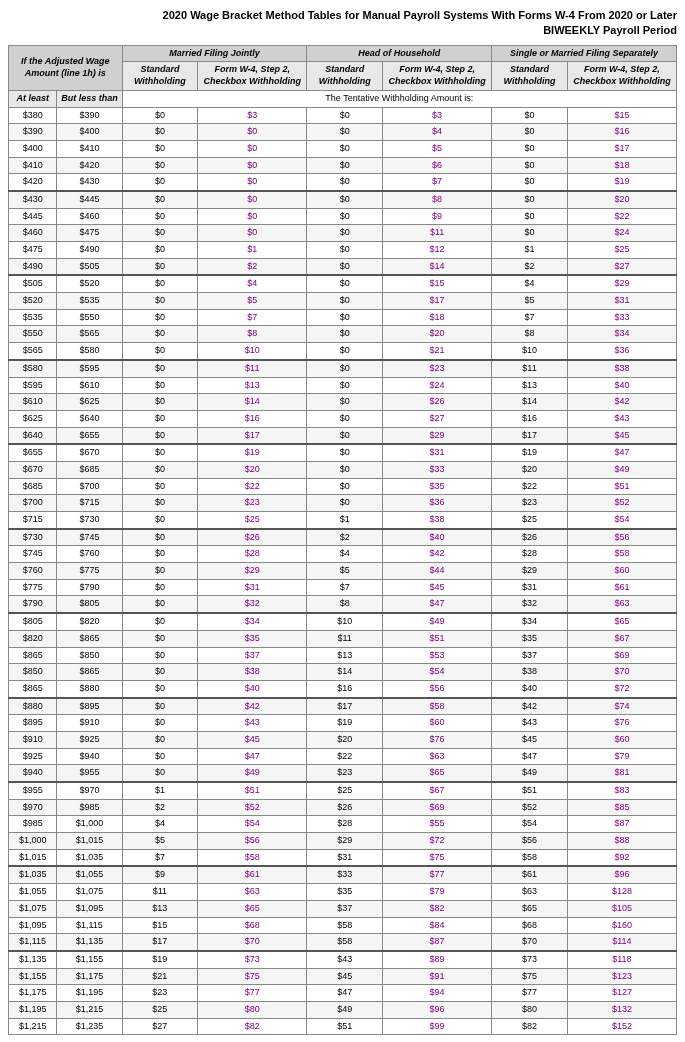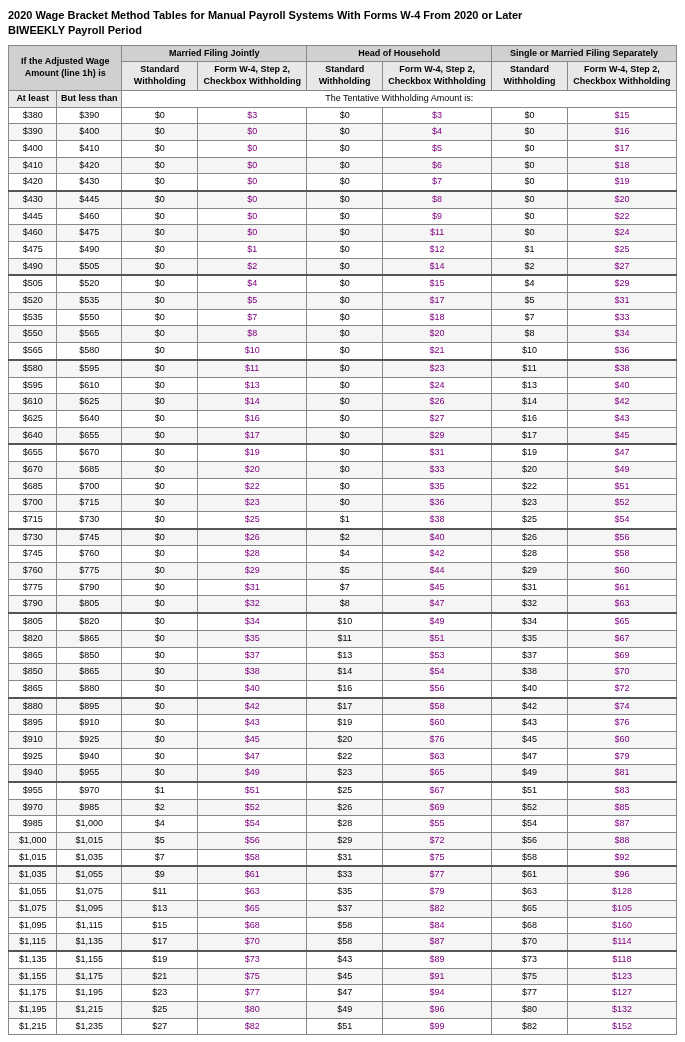--- a/index.html
+++ b/index.html
@@ -1,20 +1,20 @@
 <!DOCTYPE html>
 <html><head>
   <meta charset="utf-8">
   <style>
     * { box-sizing: border-box; margin: 0; padding: 0; }
     body { font-family: Arial, sans-serif; font-size: 10px; background: #fff; padding: 8px; }
-    .main-title { text-align: left; font-weight: bold; font-size: 11px; margin-bottom: 6px; line-height: 1.4; }
+    .main-title { text-align: right; font-weight: bold; font-size: 11px; margin-bottom: 6px; line-height: 1.4; }
     table { border-collapse: collapse; width: 100%; font-size: 9px; }
     th, td { border: 1px solid #888; text-align: center; padding: 2px 3px; line-height: 1.3; }
-    th { background: #e8e8e8; font-weight: bold; font-size: 9px; }
+    th { background: #e8e8e8; font-weight: bold; font-size: 9px; font-style: italic; }
     .header-top th { background: #d0d0d0; }
     tr:nth-child(even) td { background: #f5f5f5; }
     tr:nth-child(odd) td { background: #ffffff; }
     .purple { color: #800080; }
     .section-break td { border-top: 2px solid #555; }
   </style>
 </head>
 <body>
 
 <div>

